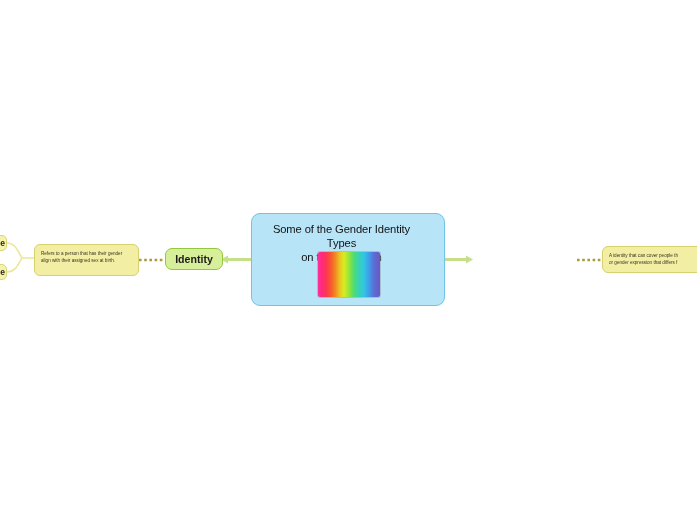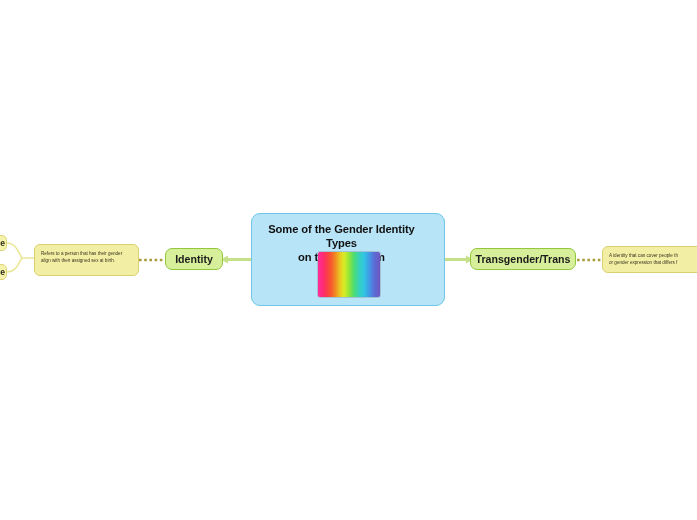--- a/index.html
+++ b/index.html
@@ -44,21 +44,21 @@
     background: #b7e4f7;
     border: 1px solid #6fc4e8;
     border-radius: 9px;
     text-align: center;
     z-index: 5;
   }
   .central-title {
     margin: 0;
     padding: 8px 22px 0 9px;
     font-size: 11.2px;
-    font-weight: bold;
+    font-weight: normal;
     line-height: 14px;
     color: #111111;
     letter-spacing: -0.1px;
   }
   .central-image {
     position: absolute;
     left: 66px;
     top: 38px;
     width: 62px;
     height: 45px;
@@ -208,23 +208,20 @@
       <span>Some of the Gender Identity Types</span><br>
       <span>on the Spectrum</span>
     </p>
     <div class="central-image"></div>
   </div>
 
   <div class="topic-node" id="node-cisgender">
     <span>Identity</span>
   </div>
 
-  <div class="topic-node" id="node-transgender">
-    <span>Transgender/Trans</span>
-  </div>
 
   <div class="note-box" id="note-cisgender">
     <span class="note-text">Refers to a person that has their gender align with their assigned sex at birth.</span>
   </div>
 
   <div class="note-box" id="note-transgender">
     <div class="note-text">A identity that can cover people th</div>
     <div class="note-text">or gender expression that differs f</div>
   </div>
 

